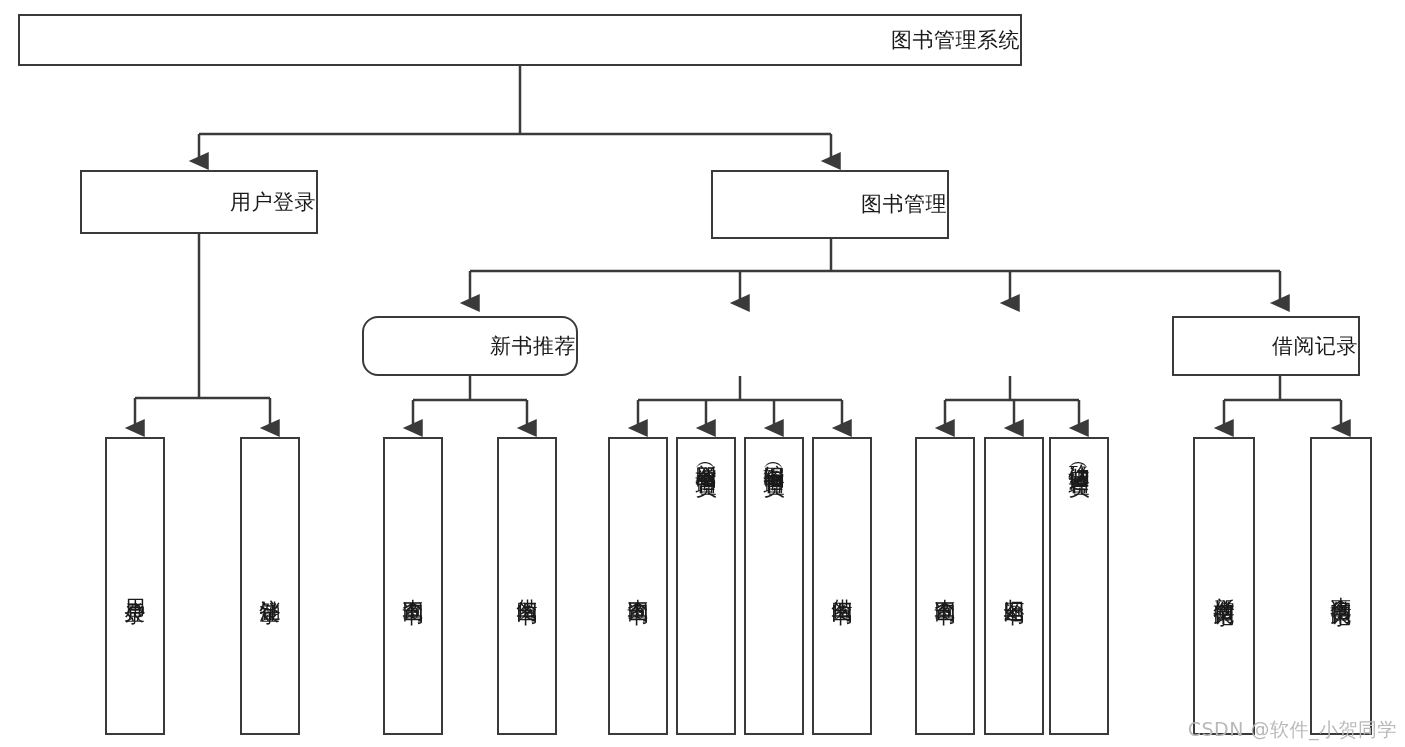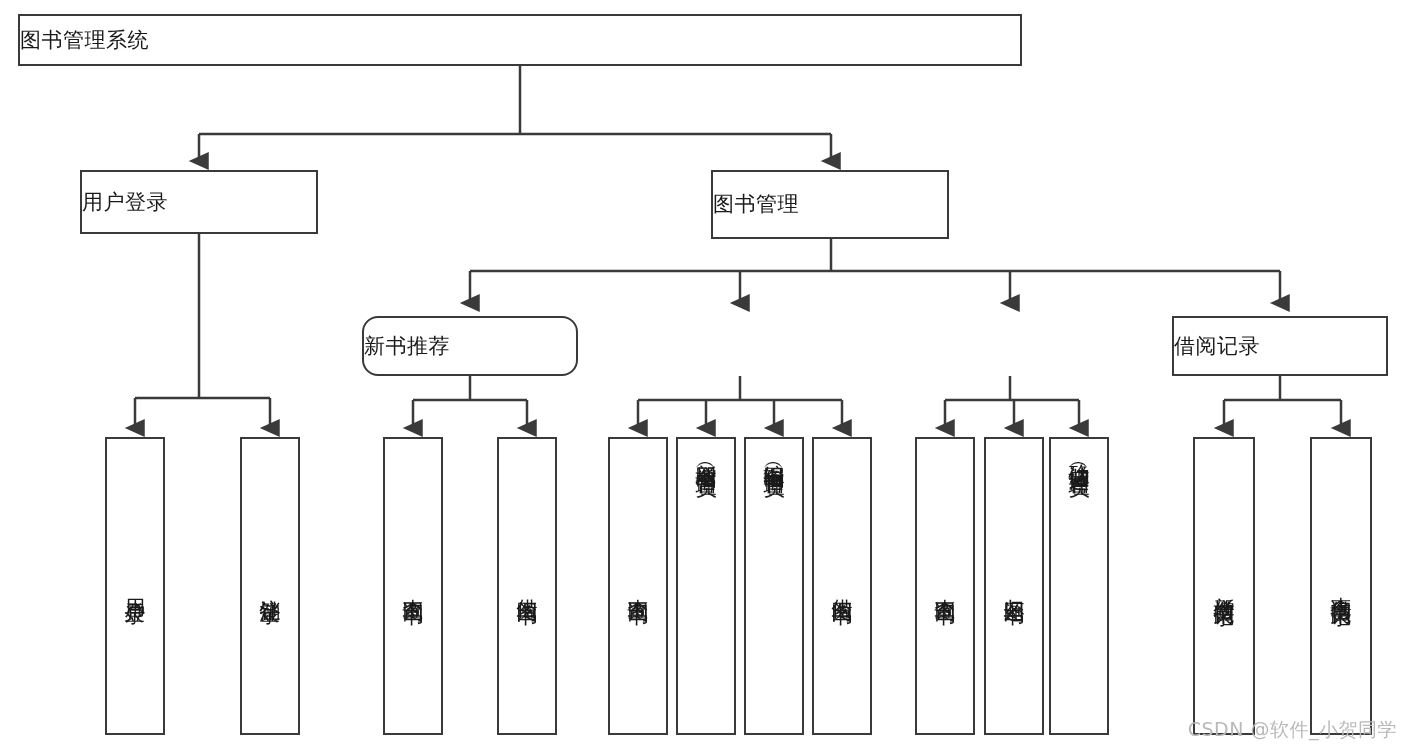--- a/index.html
+++ b/index.html
@@ -27,21 +27,21 @@
     height: 747px;
     pointer-events: none;
   }
   .node {
     position: absolute;
     box-sizing: border-box;
     border: 2px solid #3a3a3a;
     background: #ffffff;
     display: flex;
     align-items: center;
-    justify-content: flex-start;
+    justify-content: flex-end;
     color: #1a1a1a;
   }
   .node .label {
     display: block;
     text-align: center;
     line-height: 1.18;
     letter-spacing: 0.5px;
   }
   .node.horizontal .label {
     writing-mode: horizontal-tb;
@@ -134,21 +134,21 @@
   <div class="node horizontal" style="left:80px; top:170px; width:238px; height:64px;">
     <span class="label">用户登录</span>
   </div>
   <div class="node horizontal" style="left:711px; top:170px; width:238px; height:69px;">
     <span class="label">图书管理</span>
   </div>
 
   <div class="node horizontal" style="left:362px; top:316px; width:216px; height:60px;border-radius:16px;">
     <span class="label">新书推荐</span>
   </div>
-  <div class="node horizontal" style="left:1172px; top:316px; width:216px; height:60px;">
+  <div class="node horizontal" style="left:1172px; top:316px; width:188px; height:60px;">
     <span class="label">借阅记录</span>
   </div>
 
   <div class="node vertical centered" style="left:105px; top:437px; width:60px; height:298px;">
     <span class="label">用户登录</span>
   </div>
   <div class="node vertical centered" style="left:240px; top:437px; width:60px; height:298px;">
     <span class="label">注销登录</span>
   </div>
 

